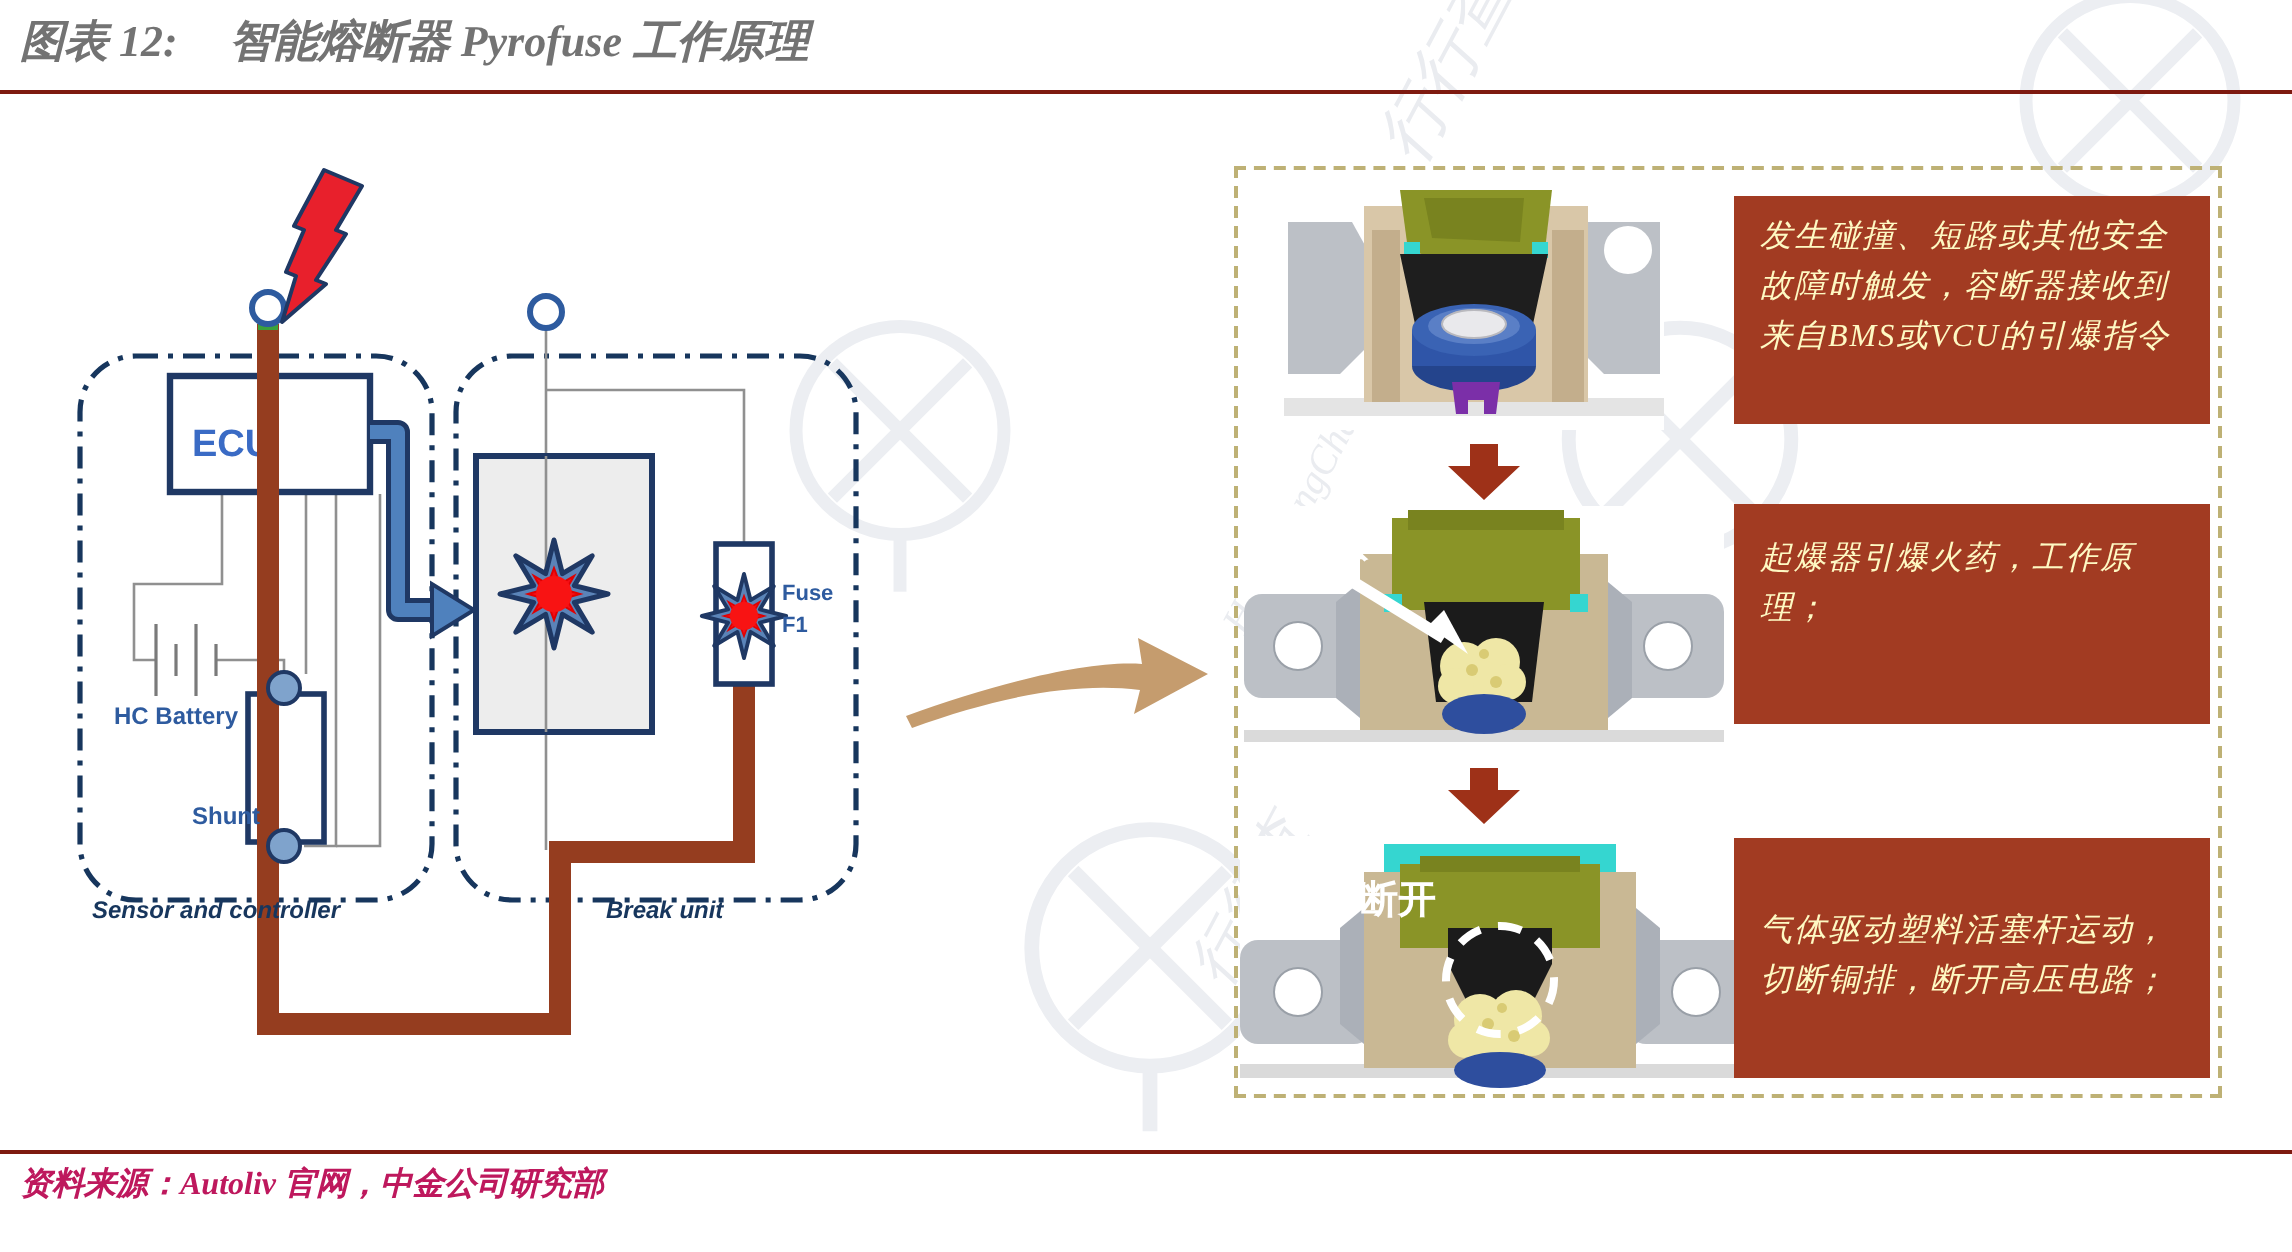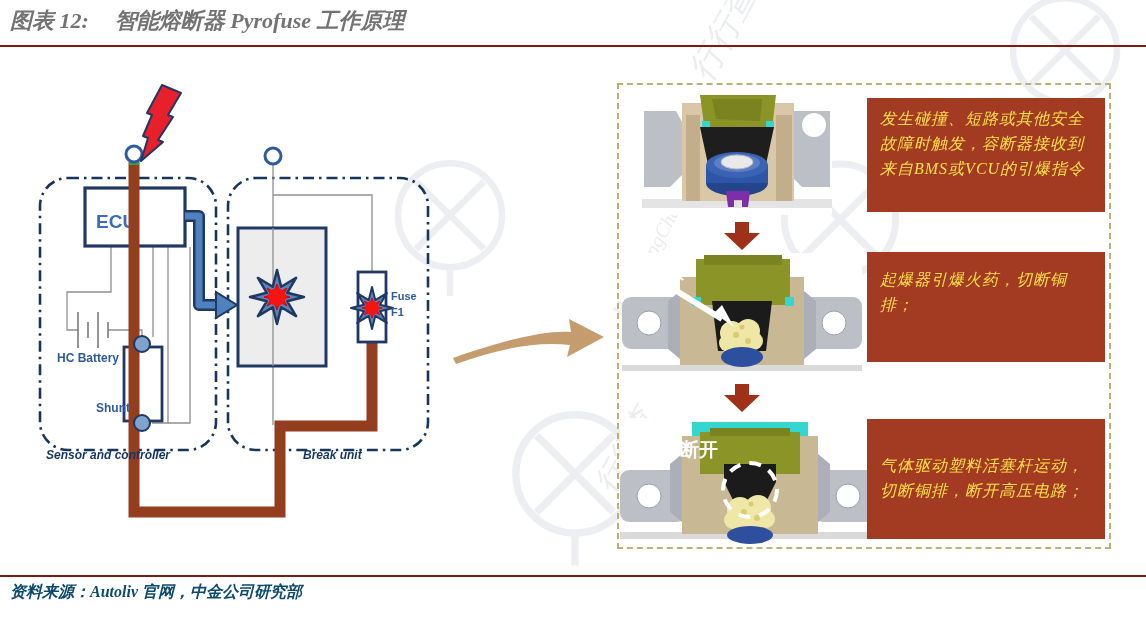--- a/index.html
+++ b/index.html
@@ -4,30 +4,30 @@
 <style>
   html,body{margin:0;padding:0;background:#fff;}
   #canvas{position:relative;width:1146px;height:626px;background:#fff;overflow:hidden;
           font-family:"Liberation Sans","DejaVu Sans",sans-serif;}
   .abs{position:absolute;}
   
   .fig-title{left:10px;top:6px;z-index:3;color:#737373;font-family:"Liberation Serif","DejaVu Serif",serif;
              font-style:italic;font-weight:bold;font-size:22px;white-space:nowrap;}
   .fig-title .gap{display:inline-block;width:26px;}
   .rule{left:0;width:1146px;height:2px;background:#7E1A10;z-index:3;}
-  .src-line{left:10px;top:582px;z-index:3;color:#0c4a6e;font-family:"Liberation Serif","DejaVu Serif",serif;
+  .src-line{left:10px;top:582px;z-index:3;color:#be185d;font-family:"Liberation Serif","DejaVu Serif",serif;
             font-style:italic;font-weight:bold;font-size:16px;}
   
   .wm{z-index:0;color:#ECEEF2;pointer-events:none;}
   .wm-text{font-family:"Liberation Serif","DejaVu Serif",serif;font-style:italic;color:#EAECF0;
            white-space:nowrap;}
   
   .panel{left:617px;top:83px;width:490px;height:462px;border:2px dashed #BEB175;z-index:2;background:transparent;}
   .step-img{position:absolute;background:#fff;}
-  .step-box{position:absolute;background:#A23B22;color:#fde047;display:flex;
+  .step-box{position:absolute;background:#A23B22;color:#fef9c3;display:flex;
             font-family:"Liberation Serif","DejaVu Serif",serif;font-style:italic;
             font-size:16px;line-height:1.55;letter-spacing:1px;}
   .step-box .t{padding:9px 13px;}
   .box-top{align-items:flex-start;}
   .box-mid{align-items:flex-start;}
   .box-mid .t{padding-top:16px;}
   .box-ctr{align-items:center;}
   .down-arrow{position:absolute;width:36px;height:28px;}
   
   #circuit{left:0;top:60px;z-index:1;}
@@ -218,21 +218,21 @@
       </g>
       <ellipse cx="120" cy="104" rx="21" ry="10" fill="#2E4E9E"></ellipse>
       <g>
         <line x1="48" y1="34" x2="100" y2="66" stroke="#fff" stroke-width="6"></line>
         <polygon points="112,74 92,60 100,52" fill="#fff"></polygon>
       </g>
       <text x="26" y="28" font-size="18" font-weight="bold" fill="#fff">气体</text>
     </svg>
 
     <div class="step-box box-mid" style="left:248px;top:167px;width:238px;height:110px;">
-      <div class="t">起爆器引爆火药，切断铜排；</div>
+      <div class="t">起爆器引爆火药，工作原理；</div>
     </div>
 
     <svg class="down-arrow" style="left:105px;top:299px;" viewBox="0 0 36 28">
       <polygon points="11,0 25,0 25,11 36,11 18,28 0,11 11,11" fill="#9E3118"></polygon>
     </svg>
 
     <svg class="step-img" style="left:1px;top:333px;" width="260" height="127" viewBox="0 0 260 127">
       <rect width="260" height="127" fill="#fff"></rect>
       <rect x="0" y="114" width="260" height="7" fill="#DADADA"></rect>
       <rect x="0" y="52" width="66" height="52" rx="9" fill="#BCC0C6"></rect>

